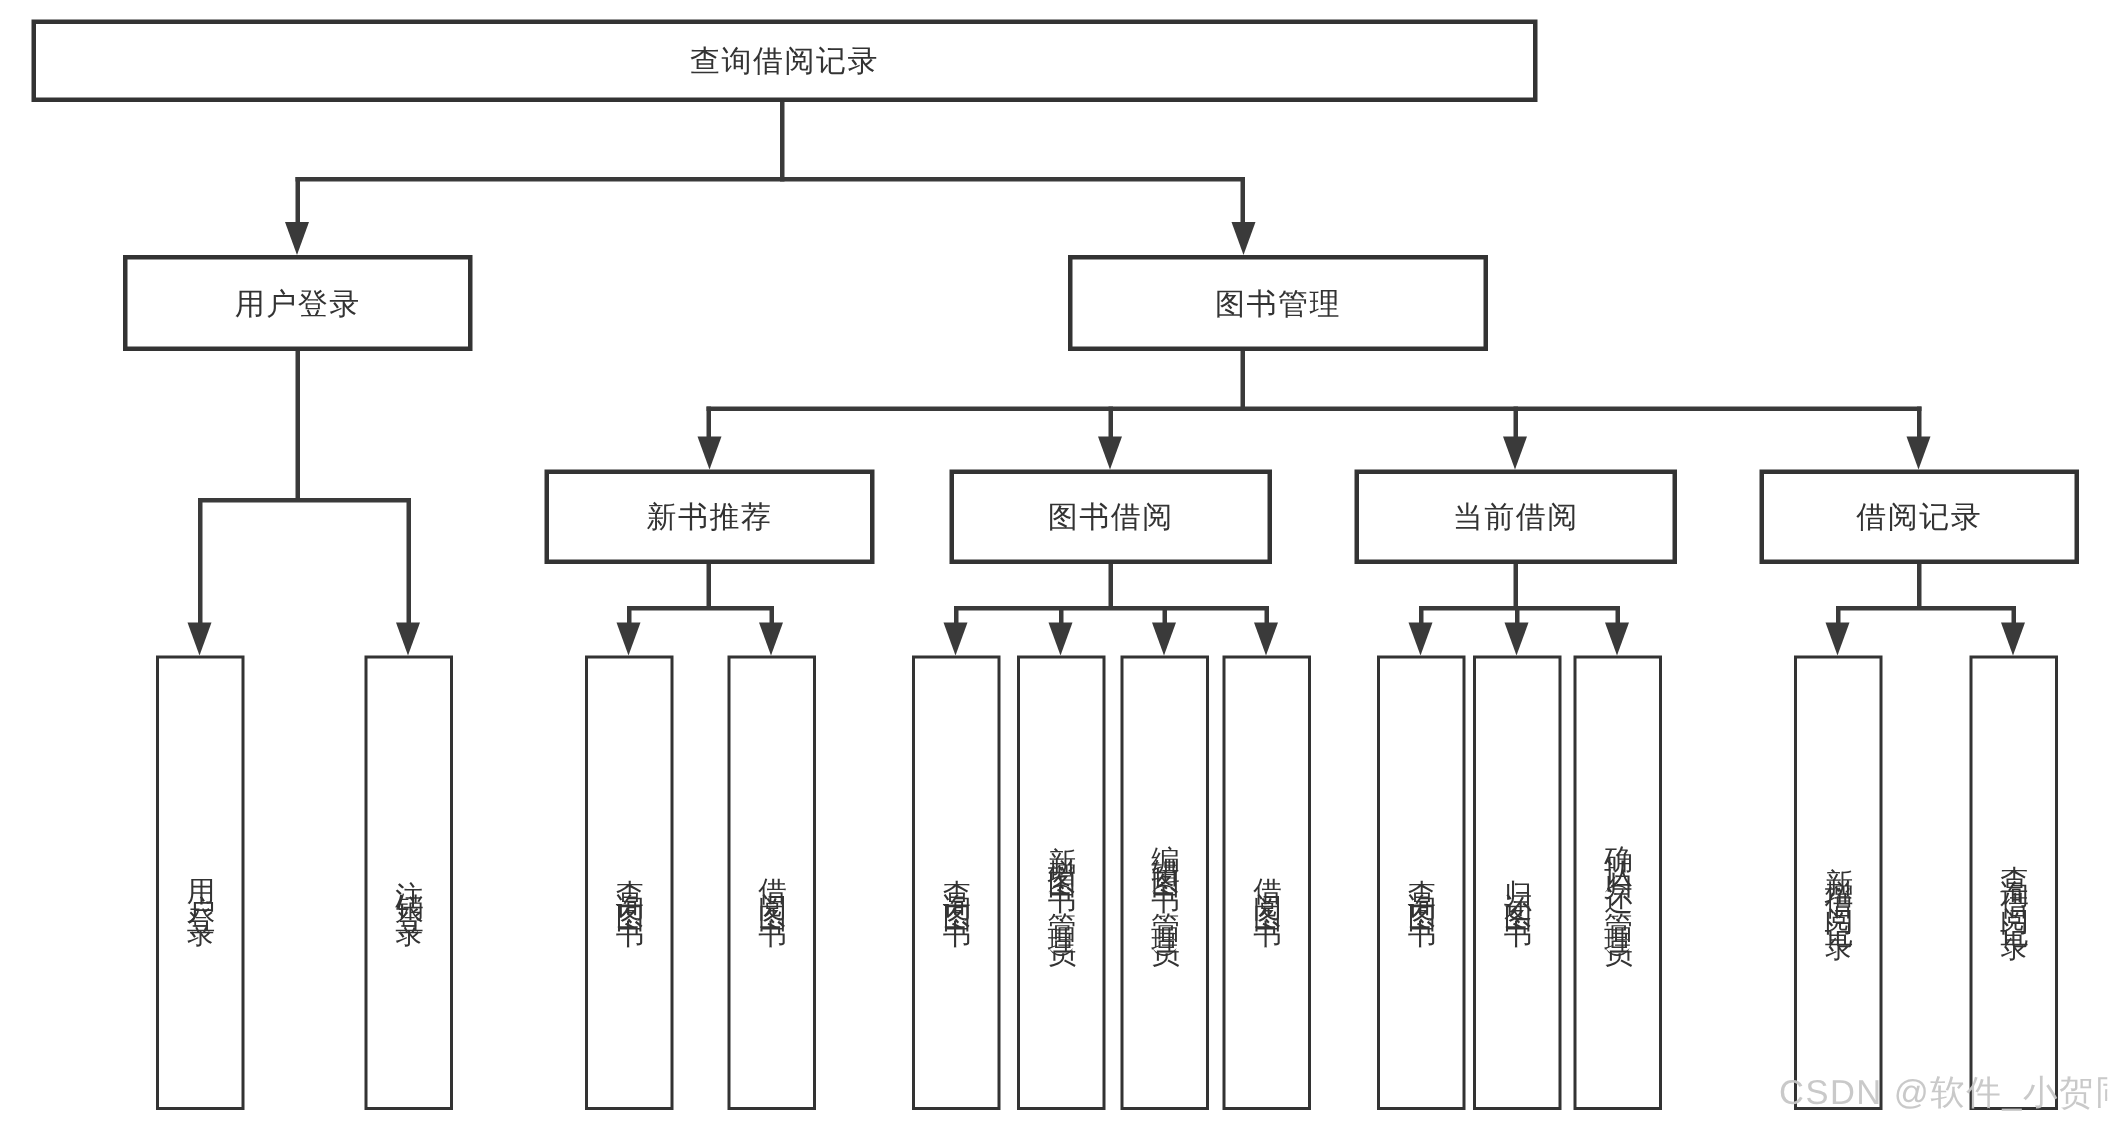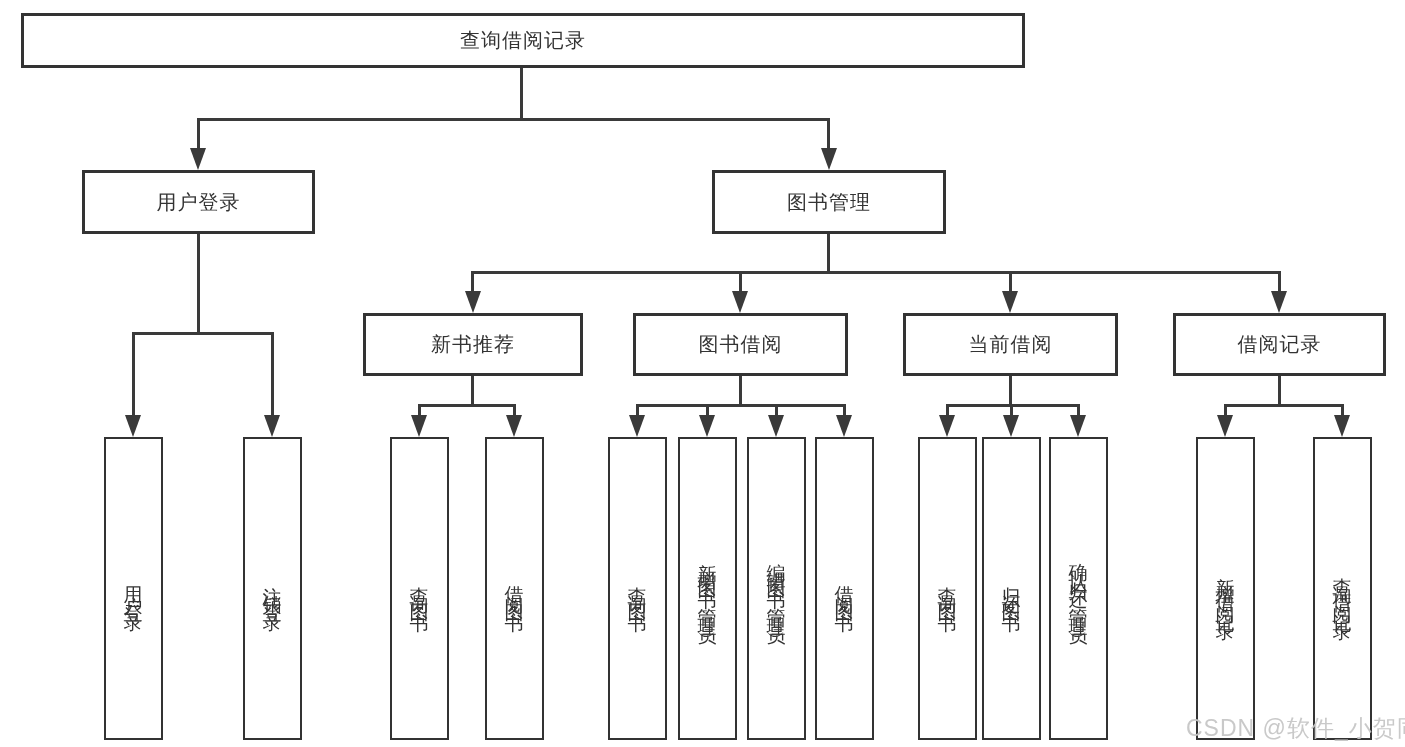--- a/index.html
+++ b/index.html
@@ -60,21 +60,21 @@
 <div class="canvas">
 
   <div class="node h" style="left:21px;top:13px;width:1004px;height:55px;">
     <span>查询借阅记录</span>
   </div>
 
   <div class="node h" style="left:82px;top:170px;width:233px;height:64px;">
     <span>用户登录</span>
   </div>
 
-  <div class="node h" style="left:712px;top:170px;width:234px;height:64px;">
+  <div class="node h" style="left:712px;top:170px;width:280px;height:64px;">
     <span>图书管理</span>
   </div>
 
   <div class="node h" style="left:633px;top:313px;width:215px;height:63px;">
     <span>图书借阅</span>
   </div>
 
   <div class="node h" style="left:363px;top:313px;width:220px;height:63px;">
     <span>新书推荐</span>
   </div>

